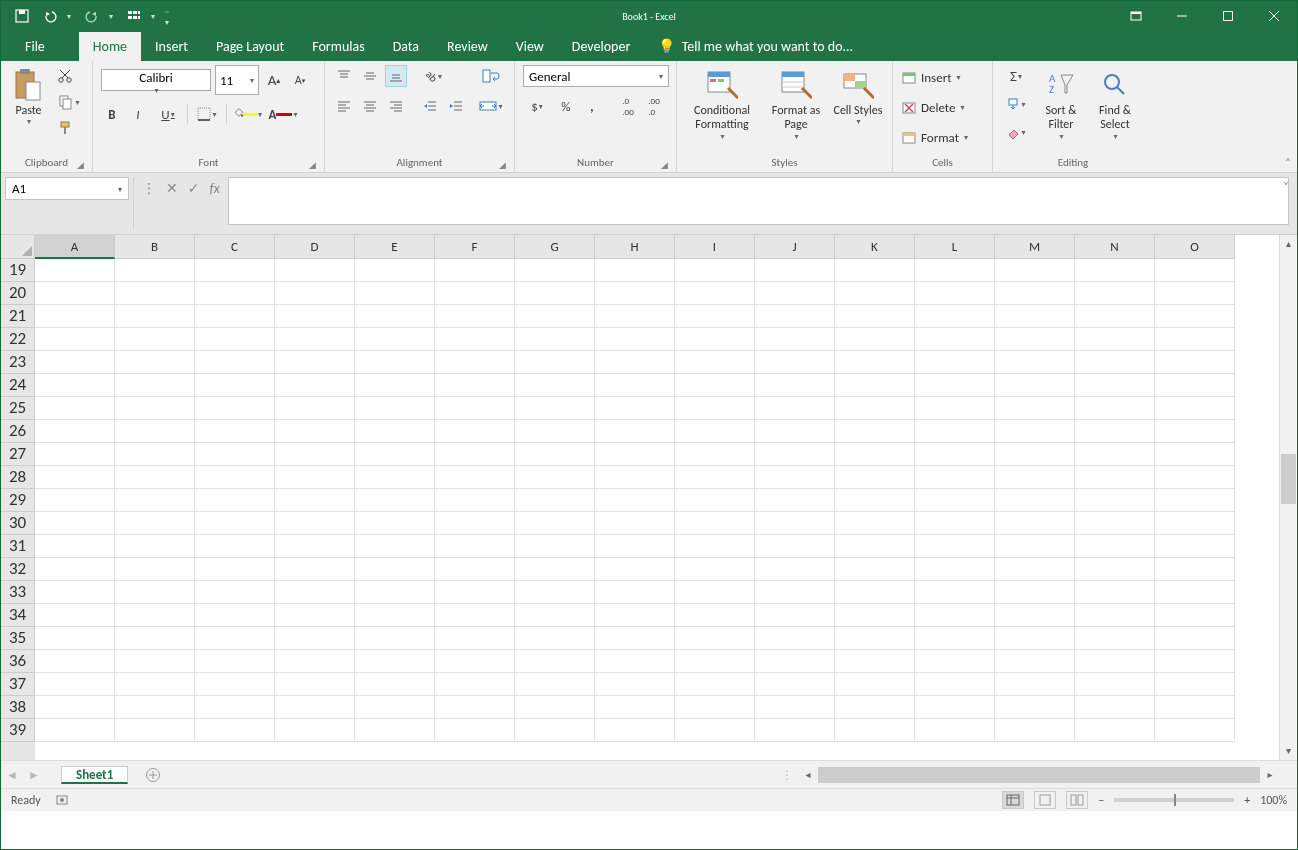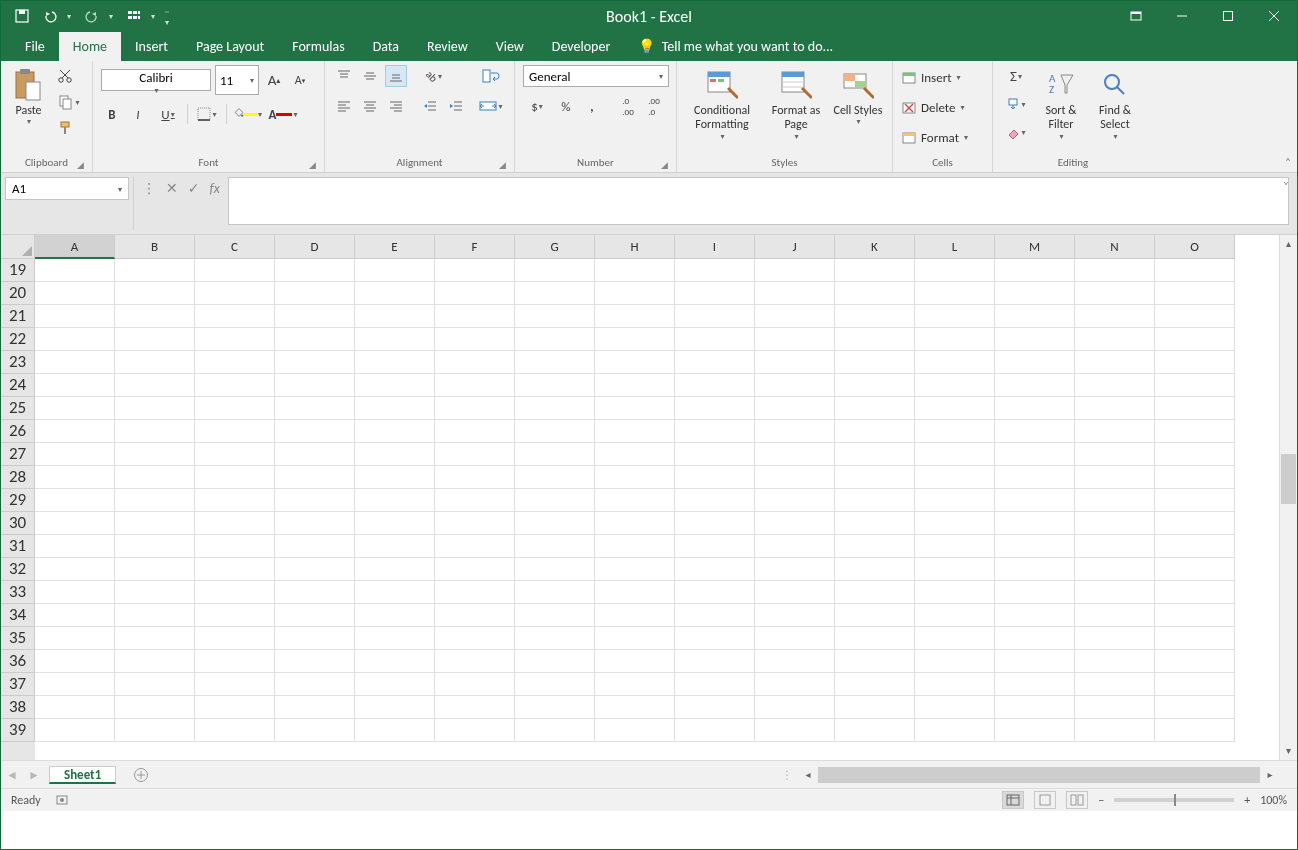--- a/index.html
+++ b/index.html
@@ -2,28 +2,28 @@
 <html><head>
 <meta charset="utf-8">
 <style>
 * { box-sizing: border-box; margin: 0; padding: 0; font-family: "Segoe UI", Calibri, sans-serif; }
 body { width: 1298px; height: 850px; background: #fff; overflow: hidden; border: 1px solid #0f6b3a; }
 .titlebar { height: 30px; background: #217346; display: flex; align-items: center; position: relative; }
 .qat { display: flex; align-items: center; gap: 6px; padding-left: 10px; }
 .qat-btn, .qat-sep { display: flex; align-items: center; justify-content: center; width: 22px; height: 22px; color: #fff; cursor: default; }
 .qat-ico { width: 16px; height: 16px; }
 .qat-dd { width: 8px; font-size: 8px; color: #c7e2d4; }
-.title-center { position: absolute; left: 50%; transform: translateX(-50%); color: #fff; font-size: 16px; }
+.title-center { position: absolute; left: 50%; transform: translateX(-50%); color: #fff; font-size: 10px; }
 .winctrls { position: absolute; right: 0; display: flex; height: 30px; }
 .winbtn { width: 46px; height: 30px; display: flex; align-items: center; justify-content: center; color: #fff; }
 .winbtn svg { width: 12px; height: 12px; }
 
 .tabstrip { height: 30px; background: #217346; display: flex; align-items: flex-end; padding-left: 10px; position: relative; }
 .tab { padding: 6px 14px; color: #fff; font-size: 14px; cursor: default; }
-.tab.active { background: #f1f1f1; color: #217346; }
+.tab.active { background: #f1f1f1; color: #217346; margin-left: 20px; }
 .tellme { color: #fff; font-size: 14px; padding: 6px 14px; display: flex; align-items: center; gap: 6px; }
 .tabstrip-right { position: absolute; right: 10px; display: flex; align-items: center; gap: 10px; }
 .blackbox { width: 200px; height: 22px; background: #000; }
 .share { color: #fff; font-size: 14px; display: flex; align-items: center; gap: 4px; }
 
 .ribbon { height: 112px; background: #f1f1f1; border-bottom: 1px solid #d0d0d0; display: flex; position: relative; }
 .rgroup { border-right: 1px solid #d6d6d6; padding: 4px 8px 2px 8px; display: flex; flex-direction: column; justify-content: space-between; }
 .rgroup-body { display: flex; gap: 6px; align-items: flex-start; }
 .rgroup-label { text-align: center; font-size: 11px; color: #666; position: relative; padding-bottom: 1px; }
 .rgroup-label .dlaunch { position: absolute; right: 0; bottom: 0; font-size: 9px; color: #888; }
@@ -59,21 +59,21 @@
 .cells{position:relative;}
 .cellrow{display:flex;}
 .cell{width:80px;height:23px;border-right:1px solid #e0e0e0;border-bottom:1px solid #e0e0e0;background:#fff;}
 .vscroll{width:18px;background:#f1f1f1;border-left:1px solid #dcdcdc;display:flex;flex-direction:column;}
 .scrollbtn{height:18px;text-align:center;font-size:10px;color:#666;line-height:18px;}
 .vthumb{height:50px;background:#cdcdcd;margin:1px;}
 .vtrack{flex:1;}
 
 .sheetbar{height:28px;background:#f1f1f1;border-top:1px solid #dcdcdc;display:flex;align-items:center;position:relative;}
 .navarrow{width:22px;text-align:center;color:#b8b8b8;font-size:12px;}
-.sheettab{padding:0 14px;background:#fff;border:1px solid #ccc;border-bottom:2px solid #217346;font-size:13px;color:#217346;font-weight:bold;margin-left:4px;}
+.sheettab{padding:0 14px;background:#fff;border:1px solid #ccc;border-bottom:2px solid #217346;font-size:13px;color:#217346;font-weight:bold;margin-left:16px;}
 .newsheet{width:26px;height:22px;display:flex;align-items:center;justify-content:center;margin-left:12px;color:#888;}
 .hscroll{position:absolute;right:18px;display:flex;align-items:center;width:480px;height:18px;background:#f1f1f1;}
 .hscroll .scrollbtn{width:18px;height:18px;}
 .hthumb{flex:1;background:#cdcdcd;height:16px;margin:1px;}
 .resizegrip{position:absolute;right:504px;color:#bbb;font-size:12px;}
 
 .statusbar{height:23px;background:#f1f1f1;border-top:1px solid #dcdcdc;display:flex;align-items:center;justify-content:space-between;padding:0 10px;font-size:12px;color:#555;}
 .statusright{display:flex;align-items:center;gap:10px;}
 .viewbtn{width:22px;height:18px;border:1px solid #c8c8c8;display:flex;align-items:center;justify-content:center;font-size:10px;}
 .viewbtn.active{background:#d9d9d9;}

